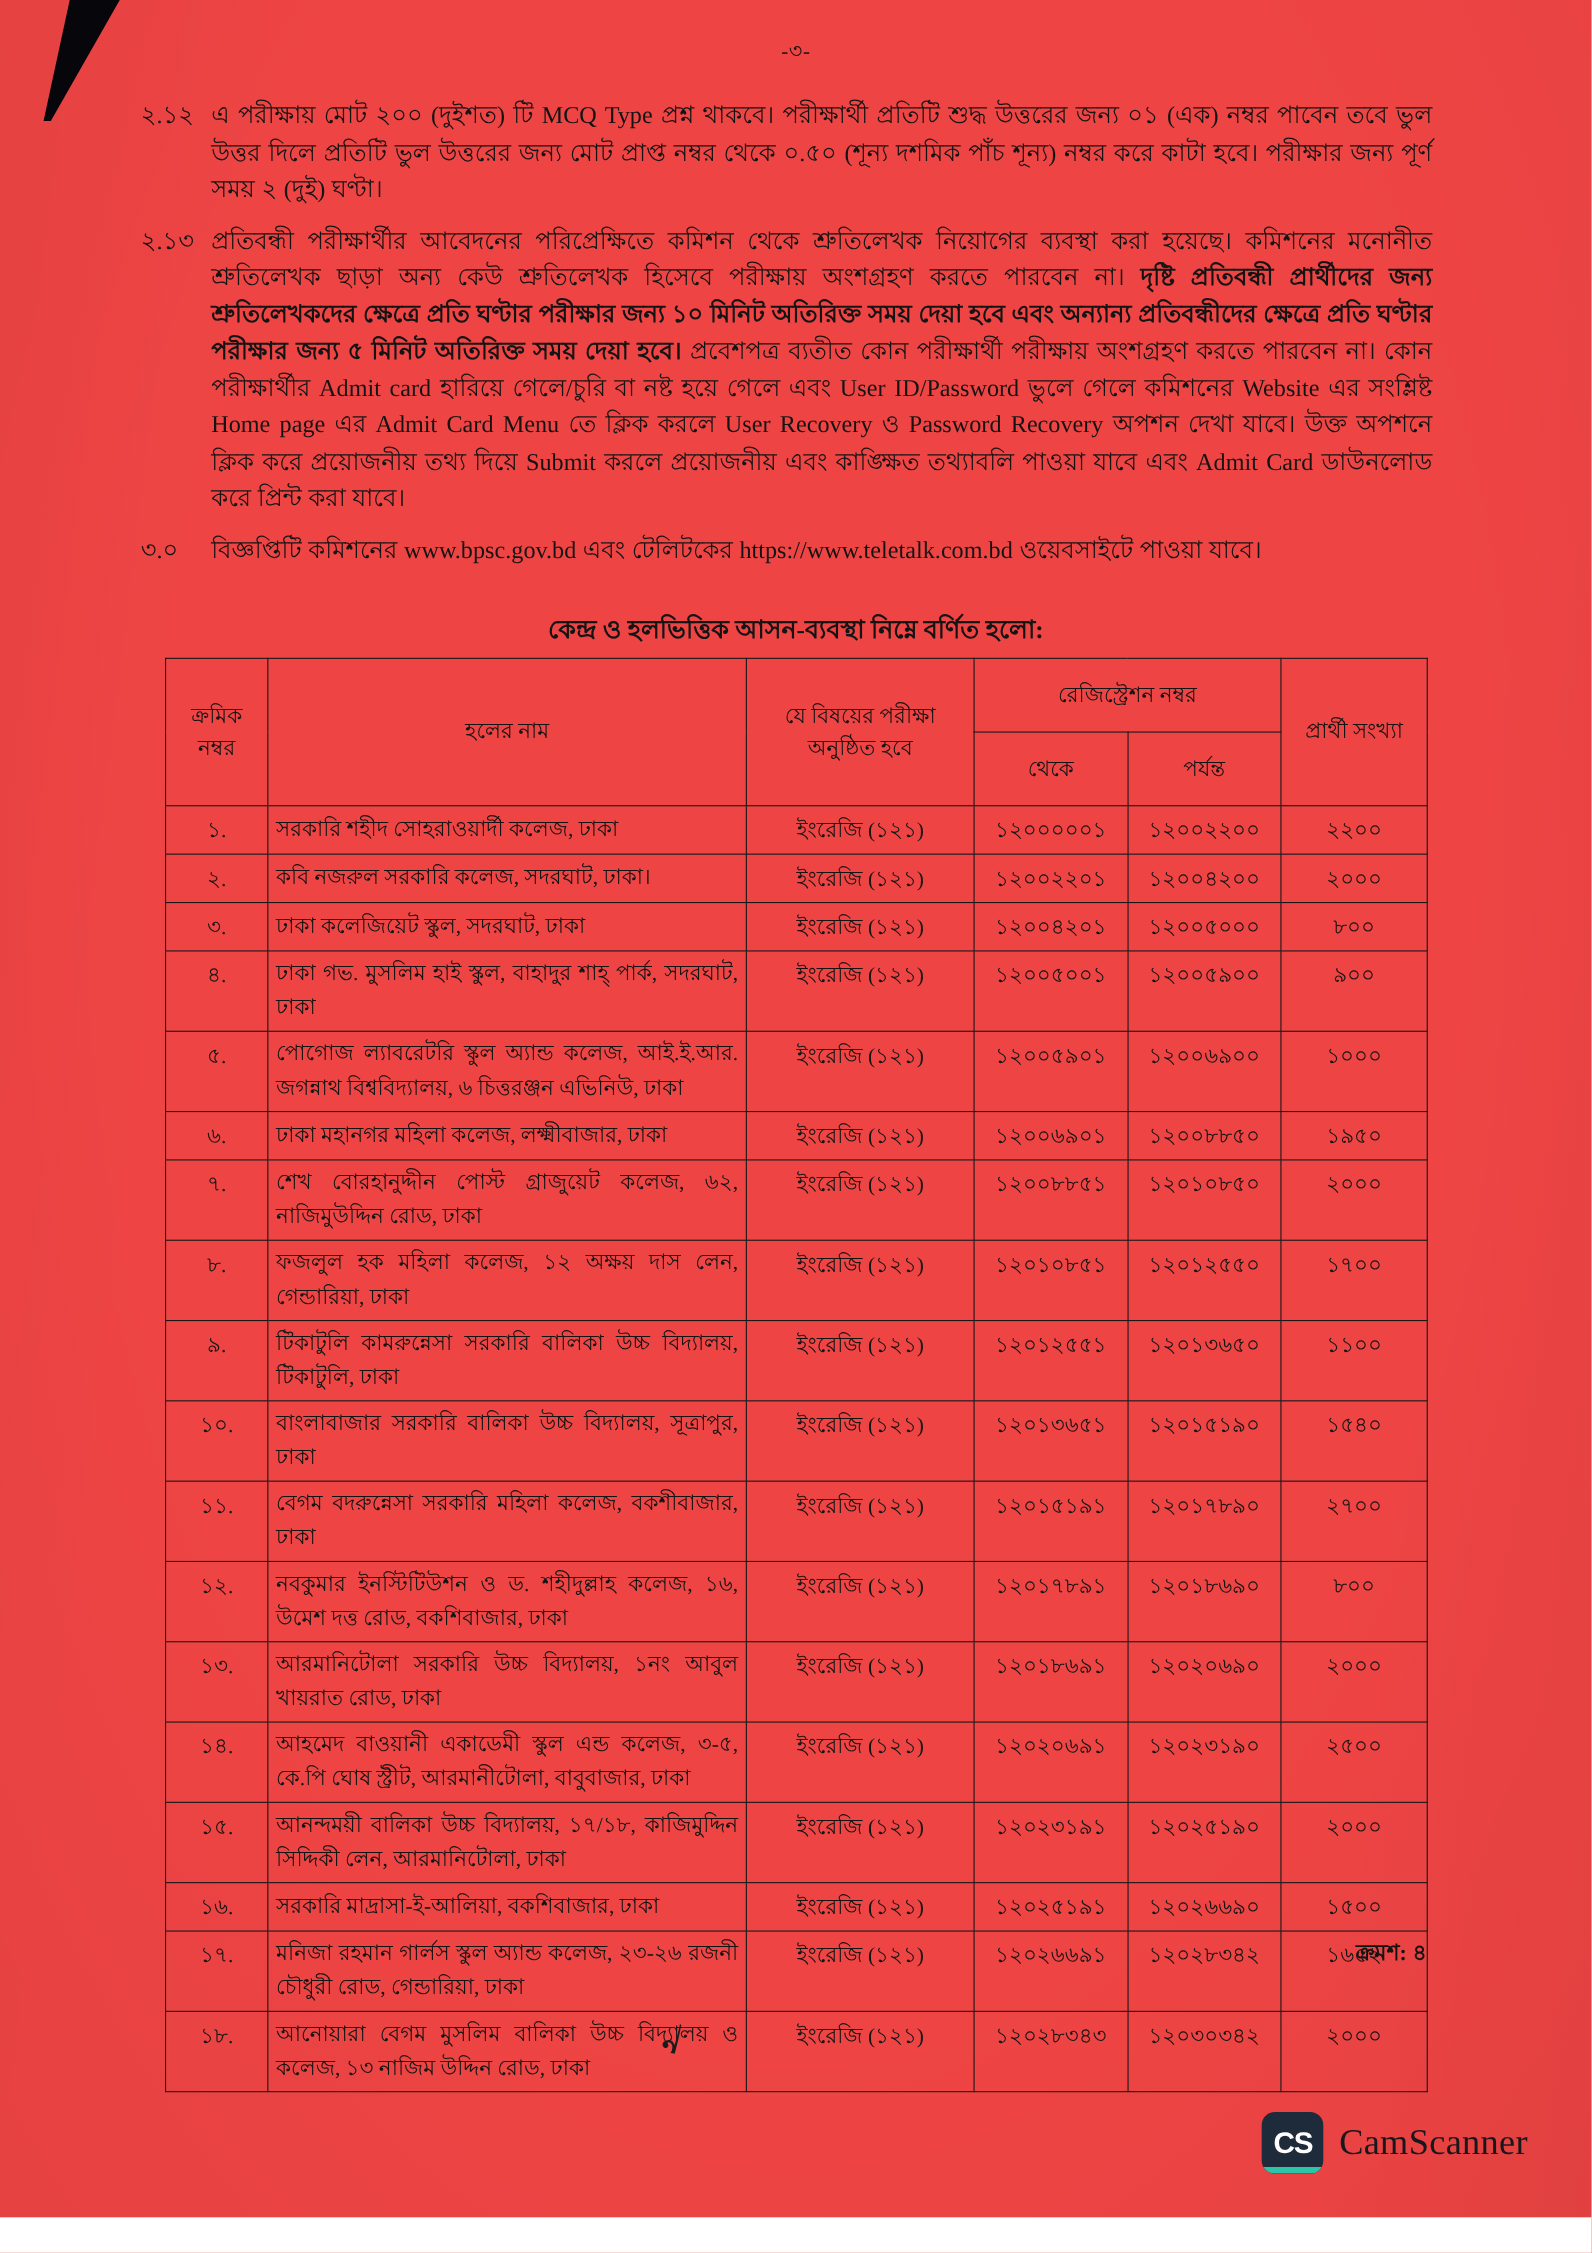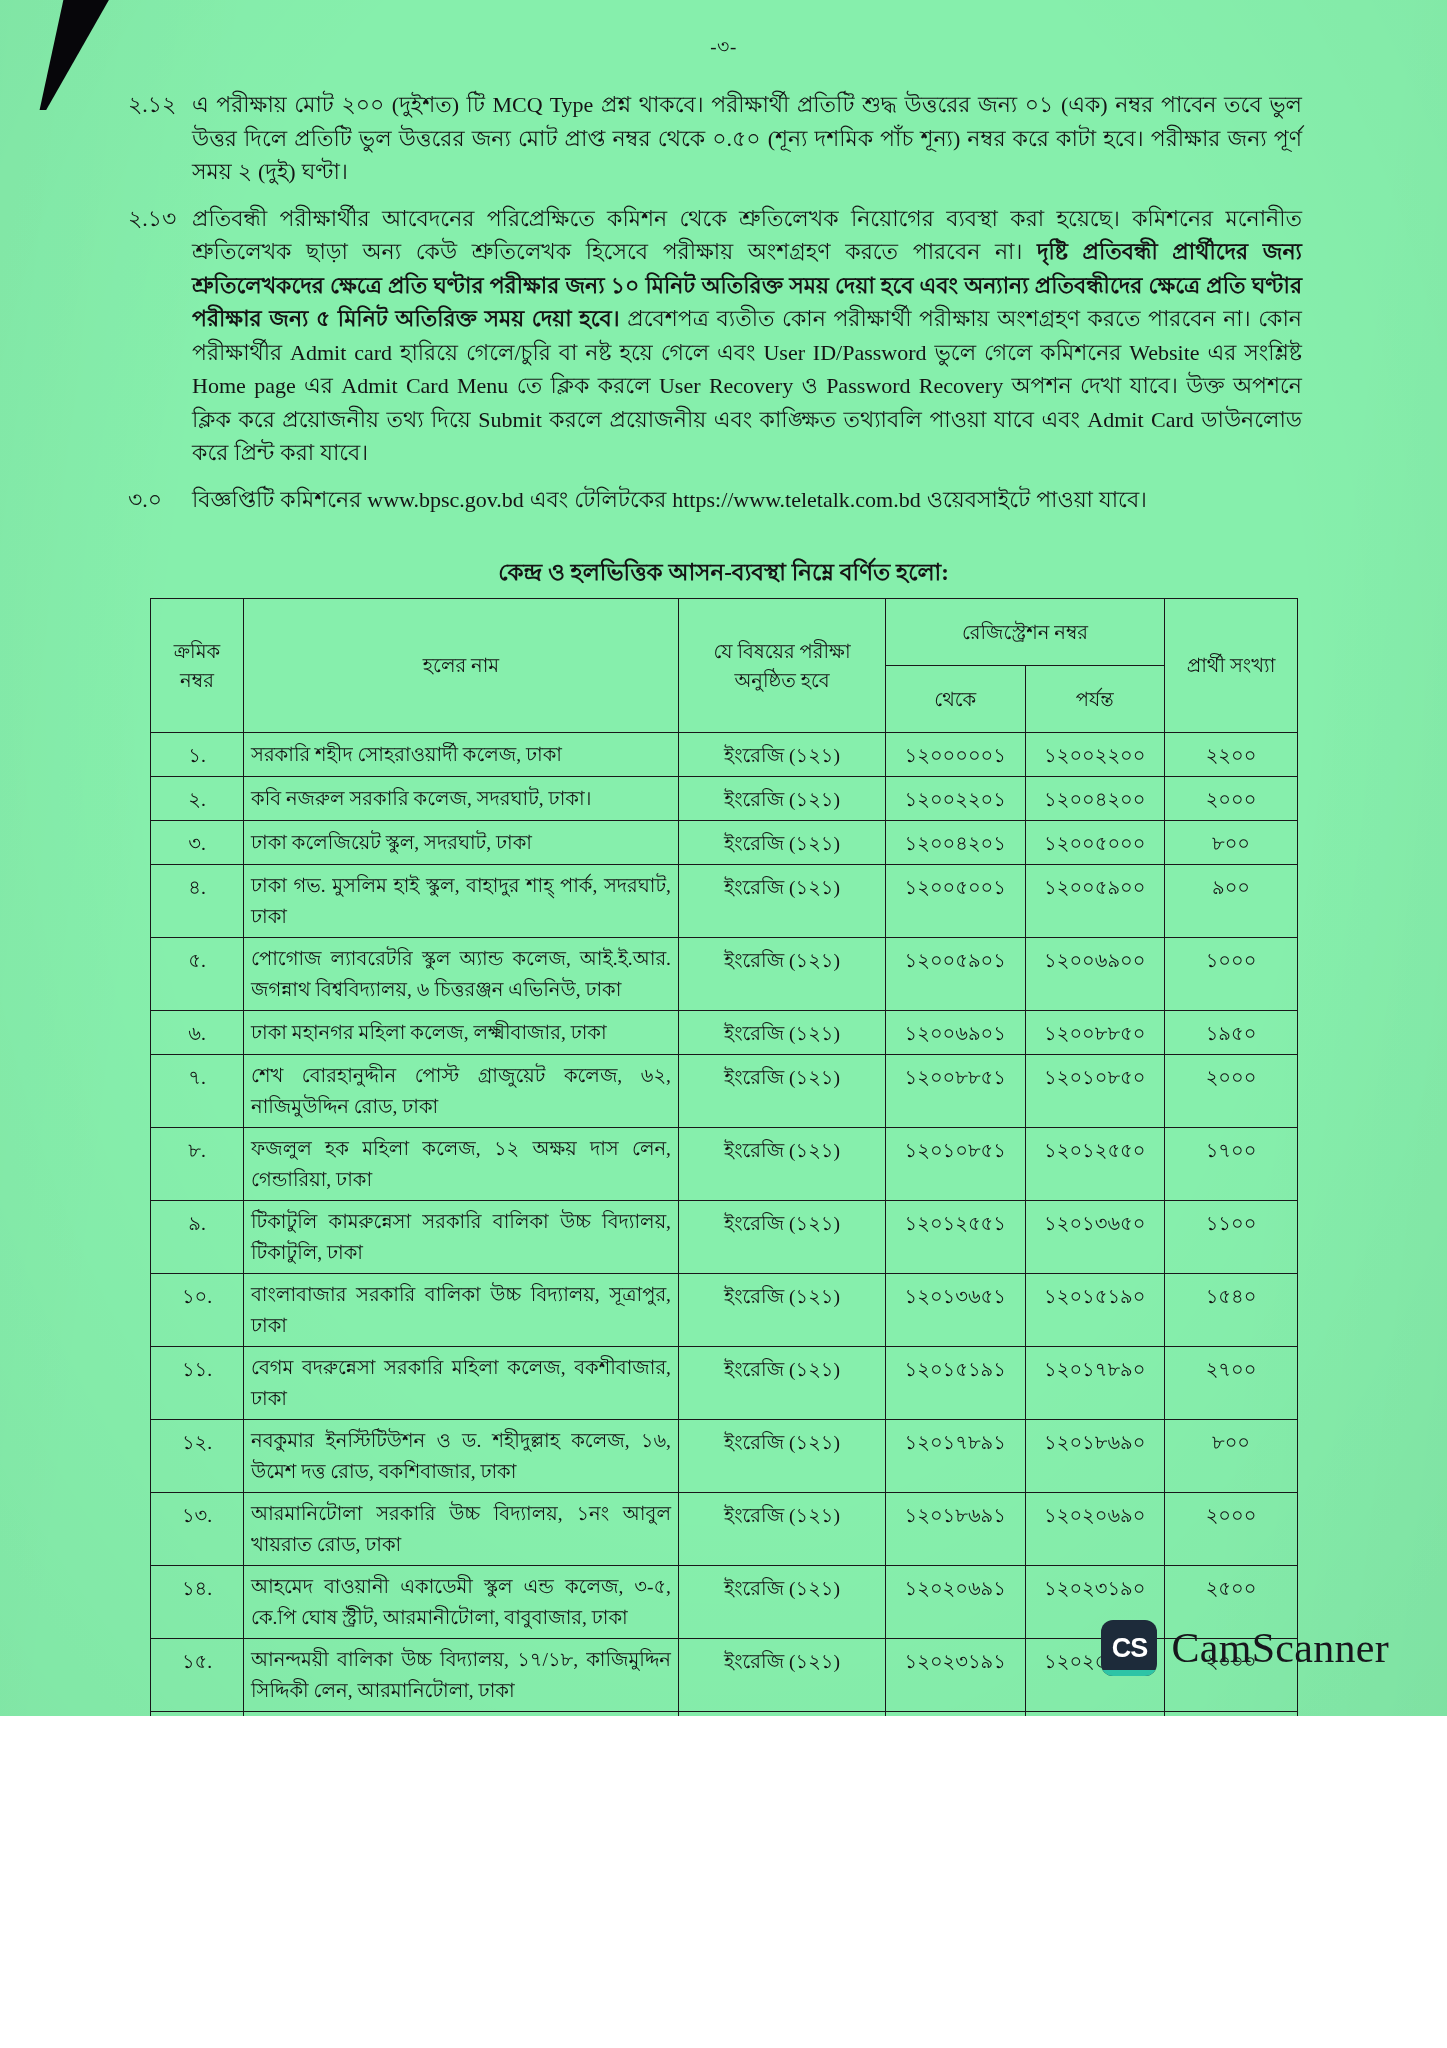--- a/index.html
+++ b/index.html
@@ -8,23 +8,23 @@
     padding: 0;
     background: #ffffff;
   }
   body {
     font-family: "Liberation Serif", "DejaVu Serif", serif;
     color: #141414;
   }
   #page {
     position: relative;
     width: 1447px;
-    height: 1716px;
+    height: 2016px;
     margin: 0 auto;
-    background: #86efac;
+    background: #ef4444;
     overflow: hidden;
   }
 
   
   #paper-texture {
     position: absolute;
     inset: 0;
     background:
       radial-gradient(ellipse at 50% 40%, rgba(255,255,255,0) 55%, rgba(0,0,0,0.035) 100%),
       linear-gradient(97deg, rgba(0,0,0,0.018) 0%, rgba(0,0,0,0) 16%, rgba(0,0,0,0) 84%, rgba(0,0,0,0.025) 100%);
@@ -182,21 +182,21 @@
   }
   #cs-badge::after {
     content: "";
     position: absolute;
     left: 0; right: 0; bottom: 0;
     height: 6px;
     background: #2ec4a6;
   }
   #cs-text {
     font-family: "Liberation Serif", serif;
-    font-size: 42px;
+    font-size: 33px;
     color: #17171c;
     letter-spacing: 0.3px;
   }
 </style>
 </head>
 <body>
 
 <div id="page">
 
   <div id="corner-wedge"></div>

